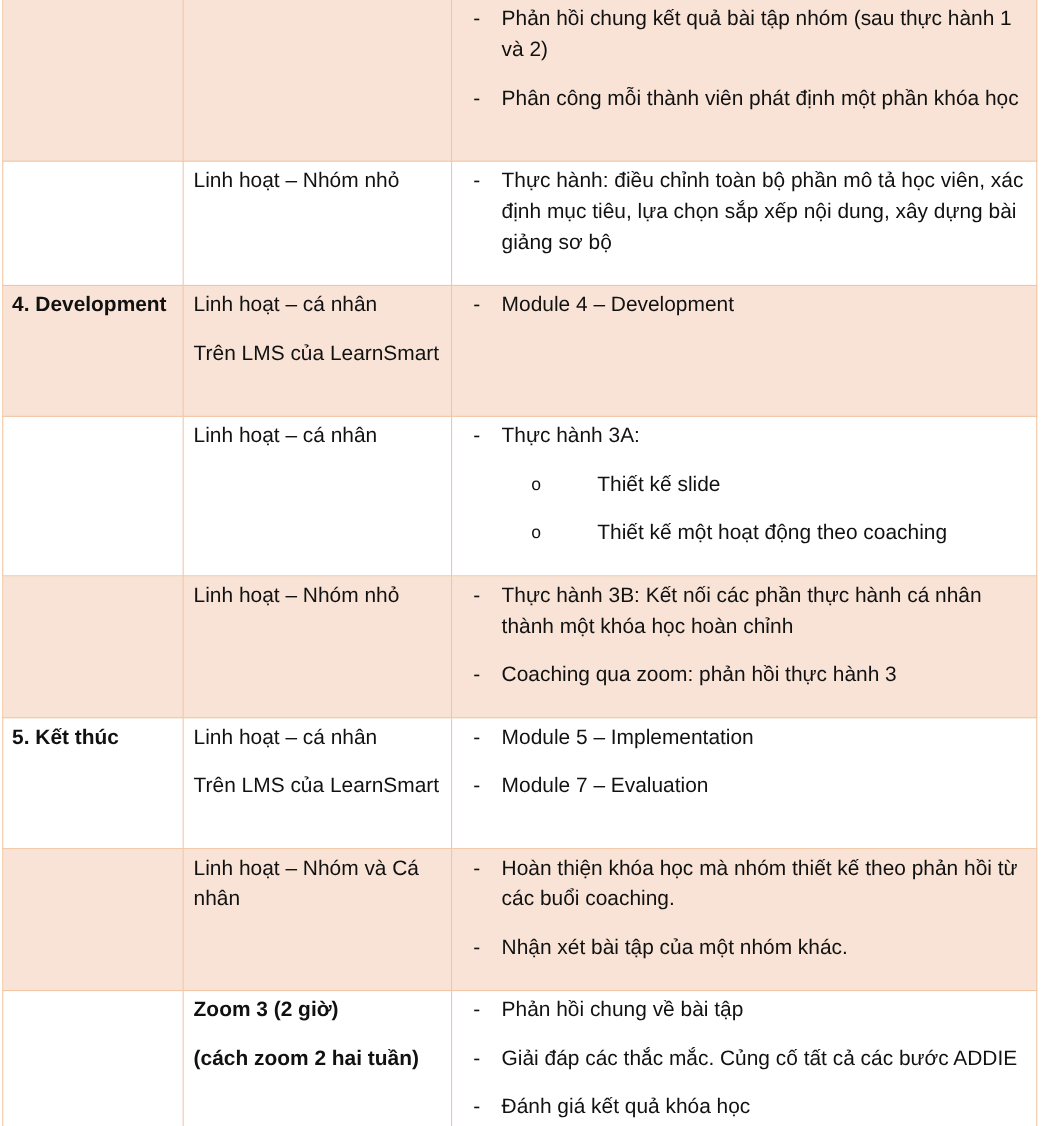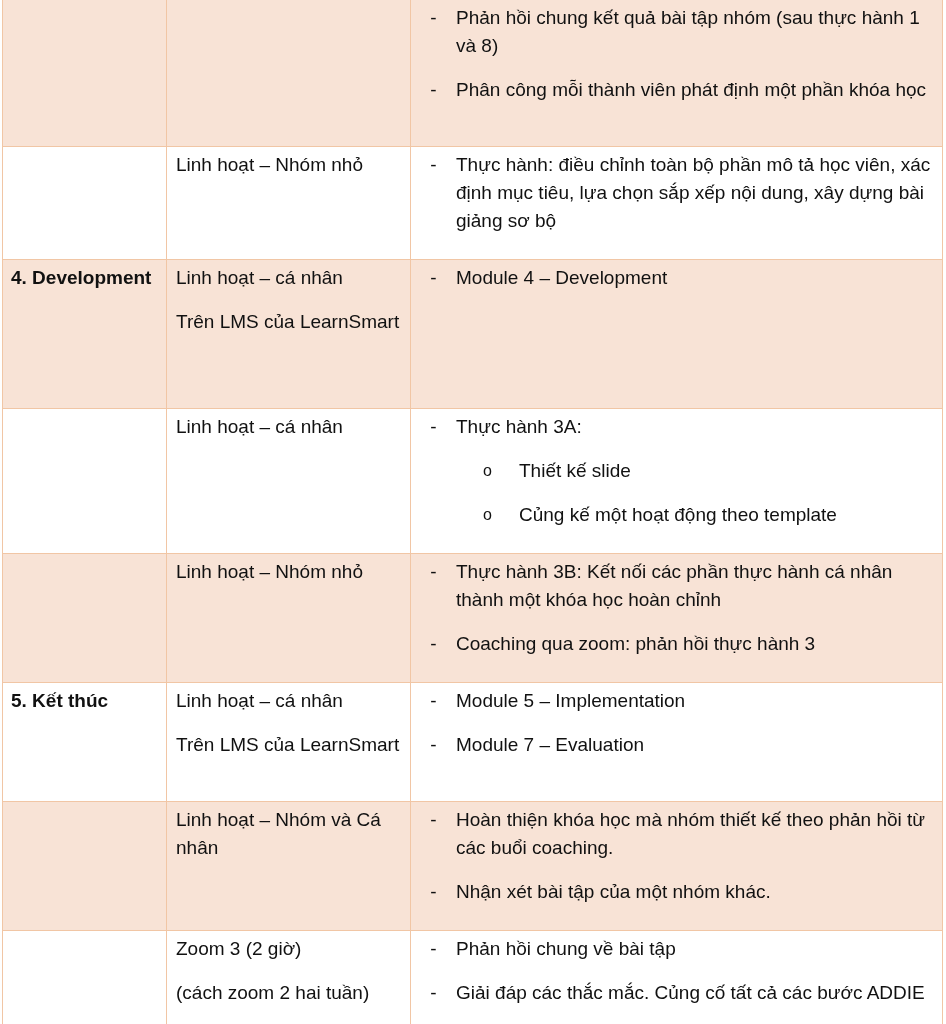--- a/index.html
+++ b/index.html
@@ -8,46 +8,46 @@
   table.sched { position: absolute; left: 2px; top: -1px; border-collapse: collapse; table-layout: fixed; width: 941px; }
   table.sched td { border: 1px solid #f1c6a5; vertical-align: top; padding: 0; font-size: 19px; line-height: 28px; }
   tr.shade td { background: #f8e3d6; }
   tr.plain td { background: #ffffff; }
   td.c1 { width: 163px; }
   td.c2 { width: 243px; }
   td.c3 { width: 531px; }
   .c1 .inner { padding: 4px 8px 0 8px; font-weight: bold; }
   .c2 .inner { padding: 4px 8px 0 9px; }
   .c2 .line { margin-bottom: 16px; }
-  .c2 .line.bold { font-weight: normal; }
+  .c2 .line.bold { font-weight: bold; }
   .c3 .inner { padding: 4px 8px 8px 0; }
   .item { display: flex; margin-bottom: 16px; }
   .item .dash { width: 45px; text-align: center; flex: none; }
   .item .txt { flex: 1; }
   .sub { display: flex; margin-bottom: 16px; padding-left: 72px; }
   .sub .circ { width: 36px; flex: none; font-size: 16px; }
-  .sub .txt { flex: 1; }
+  .sub .txt { flex: 1; margin-left: 24px; }
 </style>
 </head>
 <body>
 
 <table class="sched">
   <tbody id="tbody">
       <tr class="shade" style="height: 147px;">
     <td class="c1">
           <div class="inner"></div>
         </td>
     <td class="c2">
           <div class="inner"></div>
         </td>
     <td class="c3">
           <div class="inner">
             <div class="item">
               <span class="dash">-</span>
-              <span class="txt">Phản hồi chung kết quả bài tập nhóm (sau thực hành 1 và 8)</span>
+              <span class="txt">Phản hồi chung kết quả bài tập nhóm (sau thực hành 1 và 2)</span>
             </div>
             <div class="item">
               <span class="dash">-</span>
               <span class="txt">Phân công mỗi thành viên phát định một phần khóa học</span>
             </div>
           </div>
         </td>
   </tr>
       <tr class="plain" style="height: 103px;">
     <td class="c1">
@@ -60,21 +60,21 @@
         </td>
     <td class="c3">
           <div class="inner">
             <div class="item">
               <span class="dash">-</span>
               <span class="txt">Thực hành: điều chỉnh toàn bộ phần mô tả học viên, xác định mục tiêu, lựa chọn sắp xếp nội dung, xây dựng bài giảng sơ bộ</span>
             </div>
           </div>
         </td>
   </tr>
-      <tr class="shade" style="height: 149px;">
+      <tr class="shade" style="height: 119px;">
     <td class="c1">
           <div class="inner">4. Development</div>
         </td>
     <td class="c2">
           <div class="inner">
             <div class="line">Linh hoạt – cá nhân</div>
             <div class="line">Trên LMS của LearnSmart</div>
           </div>
         </td>
     <td class="c3">
@@ -100,21 +100,21 @@
             <div class="item">
               <span class="dash">-</span>
               <span class="txt">Thực hành 3A:</span>
             </div>
             <div class="sub">
               <span class="circ">o</span>
               <span class="txt">Thiết kế slide</span>
             </div>
             <div class="sub">
               <span class="circ">o</span>
-              <span class="txt">Củng kế một hoạt động theo template</span>
+              <span class="txt">Thiết kế một hoạt động theo coaching</span>
             </div>
           </div>
         </td>
   </tr>
       <tr class="shade" style="height: 118px;">
     <td class="c1">
           <div class="inner"></div>
         </td>
     <td class="c2">
           <div class="inner">

